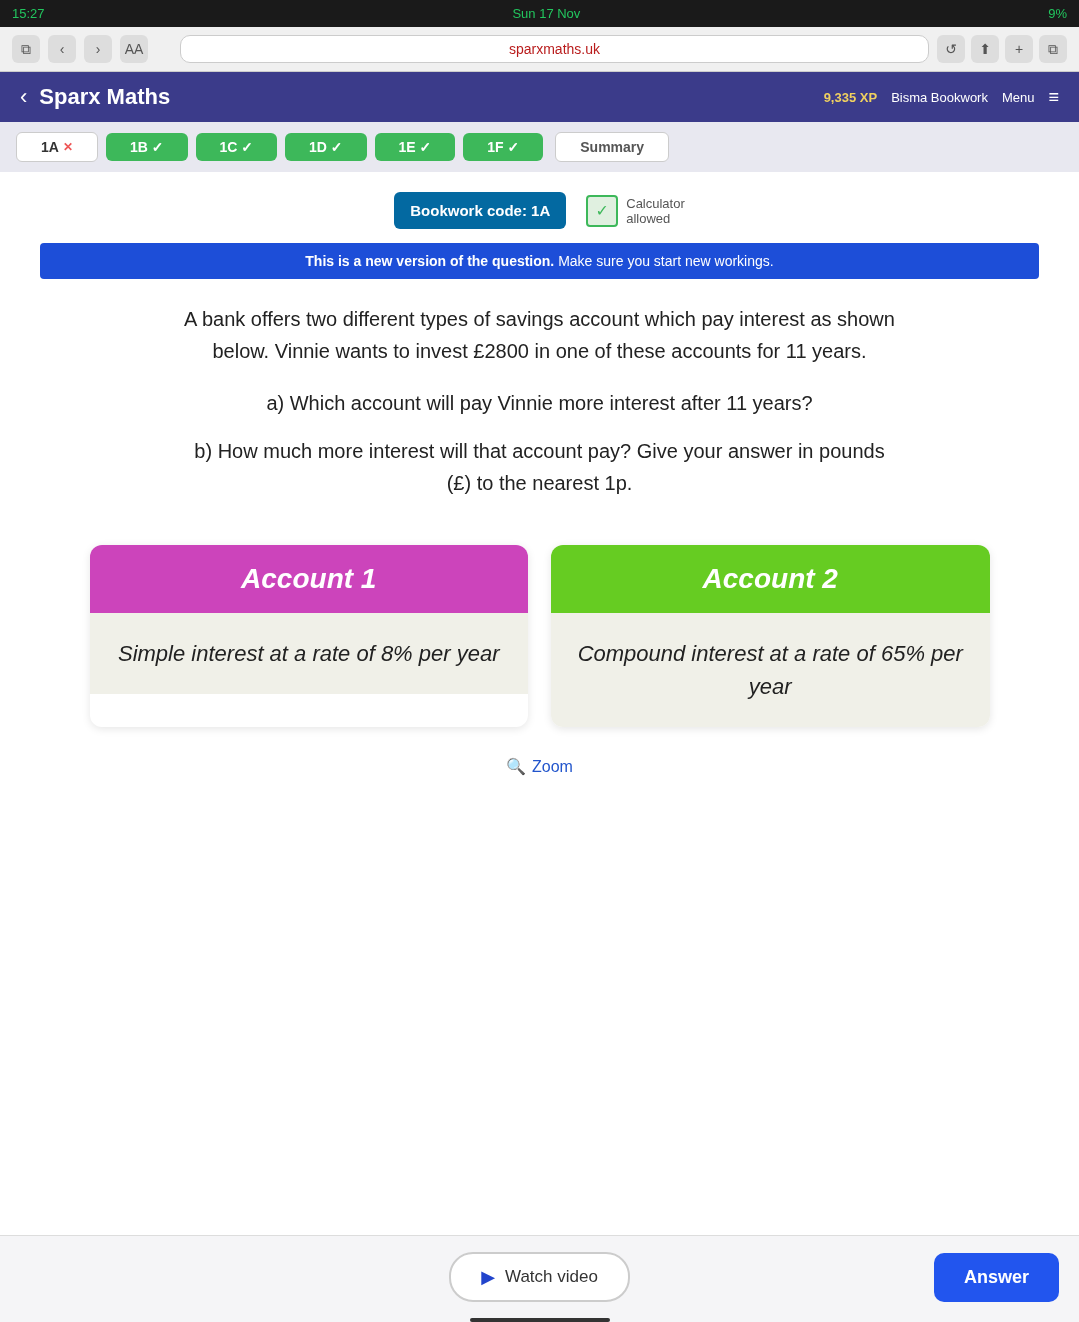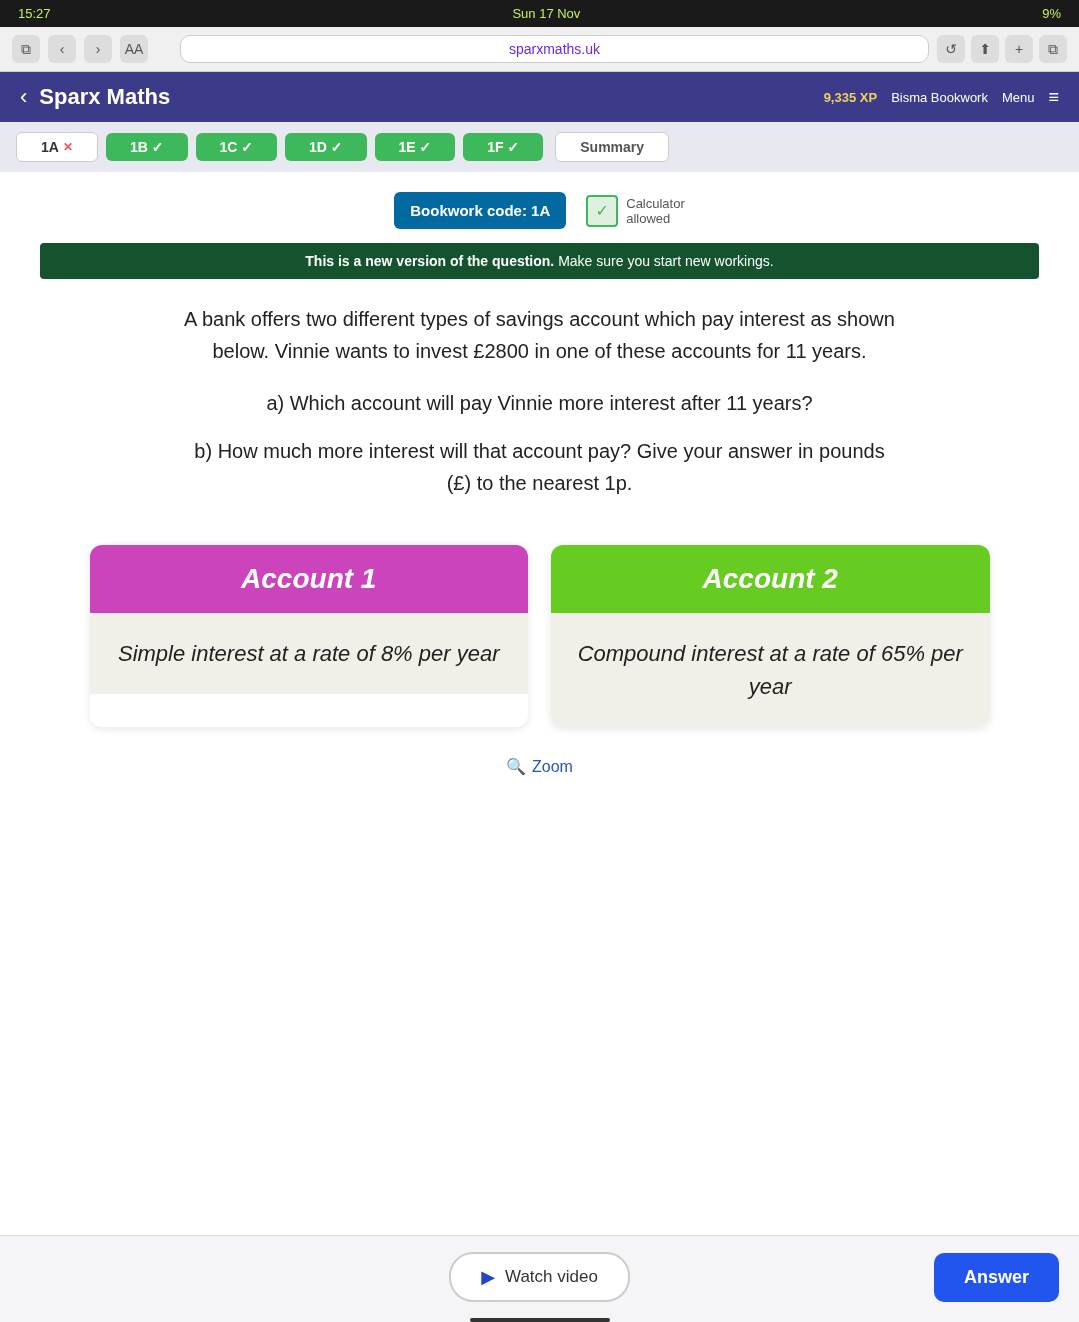--- a/index.html
+++ b/index.html
@@ -11,23 +11,23 @@
       font-family: -apple-system, BlinkMacSystemFont, 'Segoe UI', Arial, sans-serif;
       display: flex;
       flex-direction: column;
       align-items: center;
     }
 
     
     .status-bar {
       width: 100%;
       background: #1a1a1a;
-      color: #bef264;
+      color: #22c55e;
       font-size: 13px;
-      padding: 6px 18px;
+      padding: 6px 12px;
       display: flex;
       justify-content: space-between;
       align-items: center;
     }
 
     
     .browser-chrome {
       width: 100%;
       background: #f0f0f0;
       padding: 8px 12px;
@@ -44,21 +44,21 @@
       display: flex; align-items: center; justify-content: center;
       font-size: 14px; color: #555;
     }
 
     .address-bar {
       flex: 1;
       background: white;
       border-radius: 10px;
       padding: 5px 14px;
       font-size: 14px;
-      color: #6d28d9;
+      color: #b91c1c;
       text-align: center;
       border: 1px solid #ccc;
       margin-left: 24px;
     }
 
     .browser-actions {
       display: flex; gap: 6px;
     }
 
     .browser-action-btn {
@@ -206,21 +206,21 @@
       background: #e0f0e0;
       border: 2px solid #3db85a;
       border-radius: 4px;
       display: flex; align-items: center; justify-content: center;
       font-size: 16px;
       color: #3db85a;
     }
 
     
     .notice-banner {
-      background: #14532d;
+      background: #1d4ed8;
       color: white;
       text-align: center;
       padding: 10px 20px;
       font-size: 14px;
       width: 100%;
       border-radius: 4px;
       margin-bottom: 24px;
     }
 
     .notice-banner strong {

